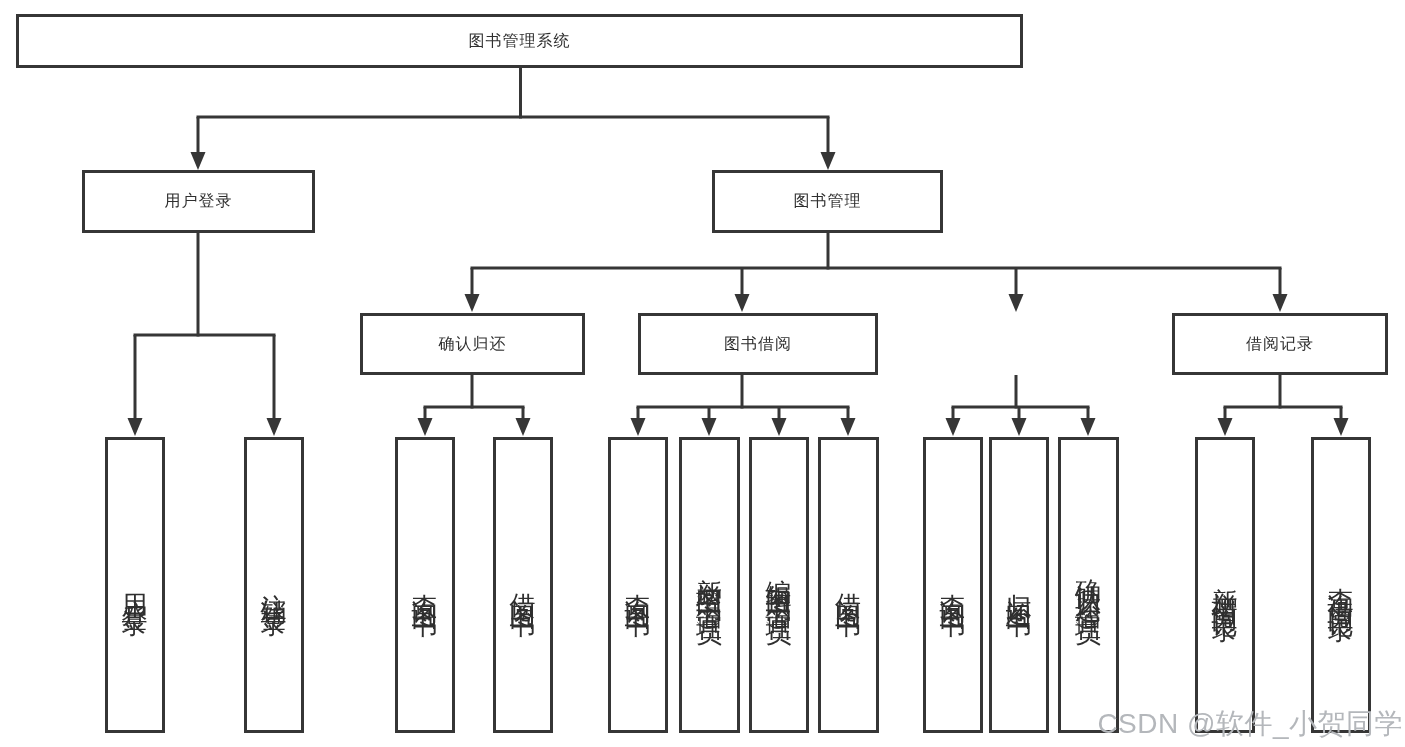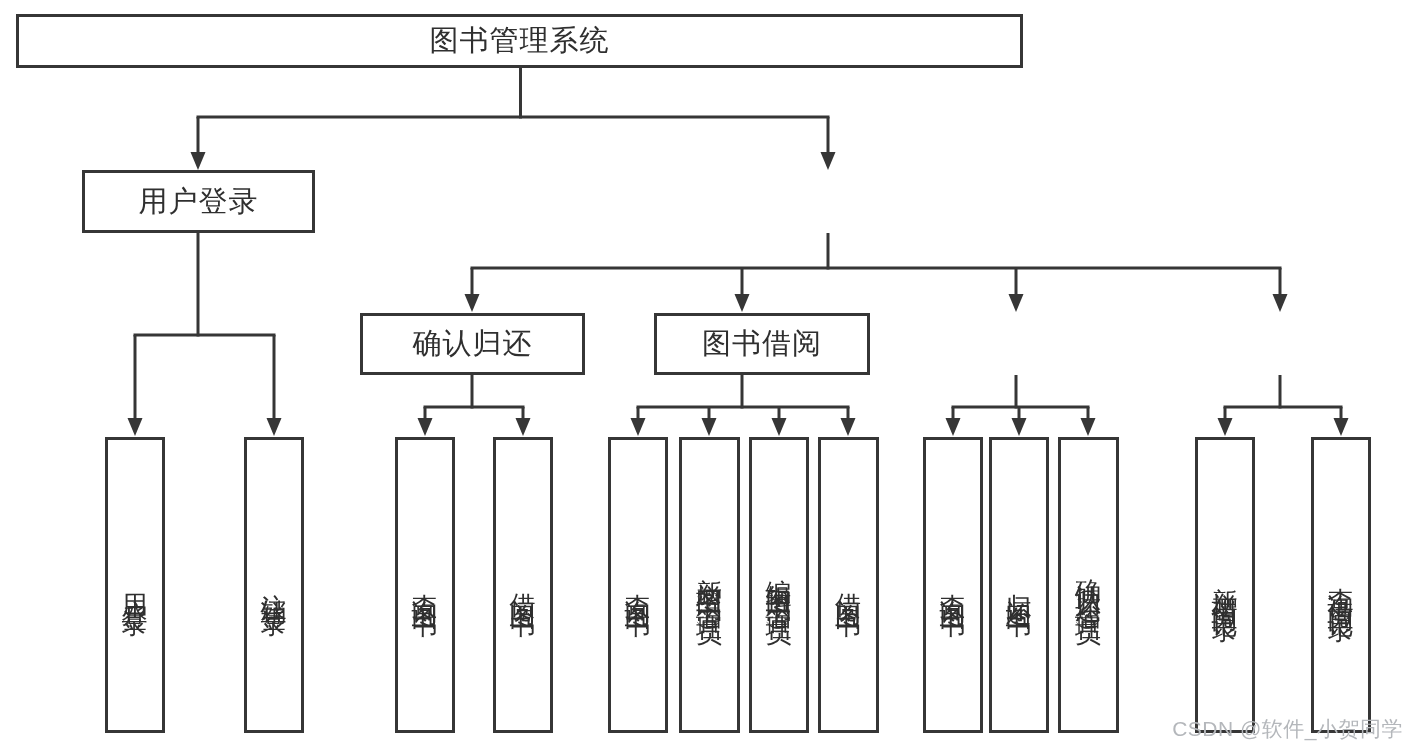--- a/index.html
+++ b/index.html
@@ -15,33 +15,33 @@
   .box{
     position:absolute;
     box-sizing:border-box;
     background:#ffffff;
     border:3px solid #363636;
     display:flex;
     align-items:center;
     justify-content:center;
     color:#2f2f2f;
   }
-  .box.h{font-size:29px;letter-spacing:1px;white-space:nowrap;}
+  .box.h{font-size:16px;letter-spacing:1px;white-space:nowrap;}
   .box.v{
     writing-mode:vertical-rl;
     text-orientation:mixed;
     font-size:26px;
     letter-spacing:6px;
     line-height:1;
   }
   .watermark{
     position:absolute;
     right:2px;
     bottom:4px;
-    font-size:21px;
+    font-size:28px;
     letter-spacing:0.5px;
     color:#b4b7bb;
     z-index:10;
     white-space:nowrap;
   }
 </style>
 </head>
 <body>
 
 <div class="canvas">
@@ -108,26 +108,32 @@
       <polygon points="1333.5,418 1348.5,418 1341,436" fill="#363636" stroke="none"></polygon>
   </svg>
 
   <div class="box h" style="left:16px;top:14px;width:1007px;height:54px">
     <span>图书管理系统</span>
   </div>
 
   <div class="box h" style="left:82px;top:170px;width:233px;height:63px">
     <span>用户登录</span>
   </div>
+  <div class="box h" style="left:712px;top:170px;width:231px;height:63px">
+    <span>图书管理</span>
+  </div>
 
   <div class="box h" style="left:360px;top:313px;width:225px;height:62px">
     <span>确认归还</span>
   </div>
-  <div class="box h" style="left:654px;top:313px;width:216px;height:62px">
+  <div class="box h" style="left:638px;top:313px;width:240px;height:62px">
     <span>图书借阅</span>
+  </div>
+  <div class="box h" style="left:1172px;top:313px;width:216px;height:62px">
+    <span>借阅记录</span>
   </div>
 
   <div class="box v" style="left:105px;top:437px;width:60px;height:296px">
     <span>用户登录</span>
   </div>
   <div class="box v" style="left:244px;top:437px;width:60px;height:296px">
     <span>注销登录</span>
   </div>
 
   <div class="box v" style="left:395px;top:437px;width:60px;height:296px">

